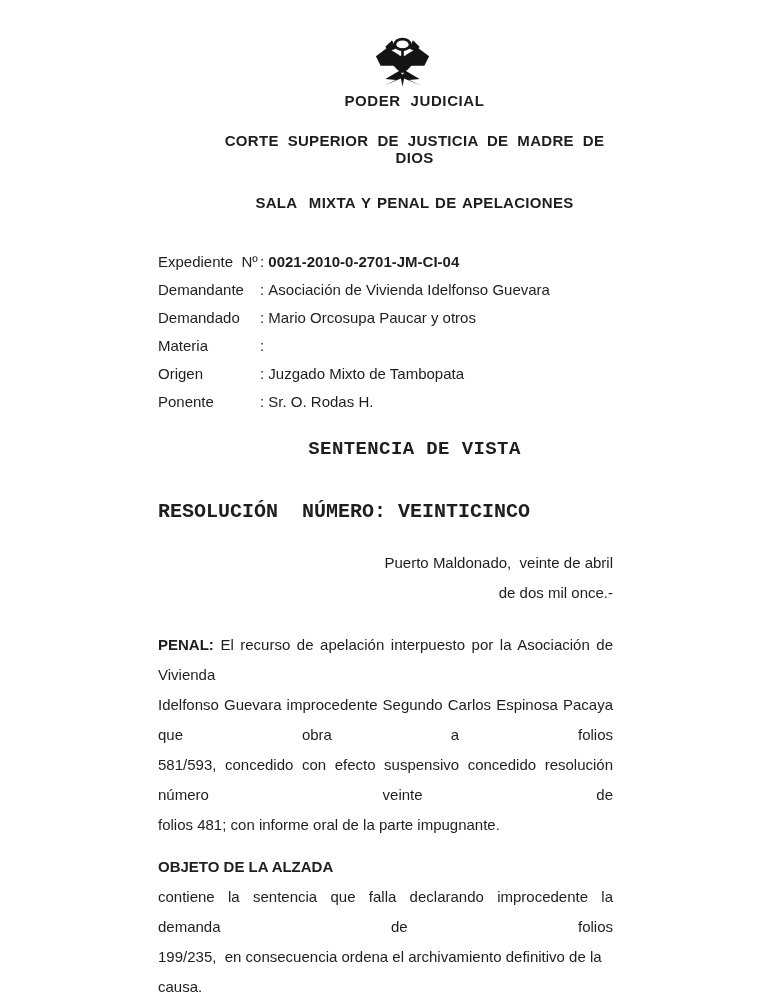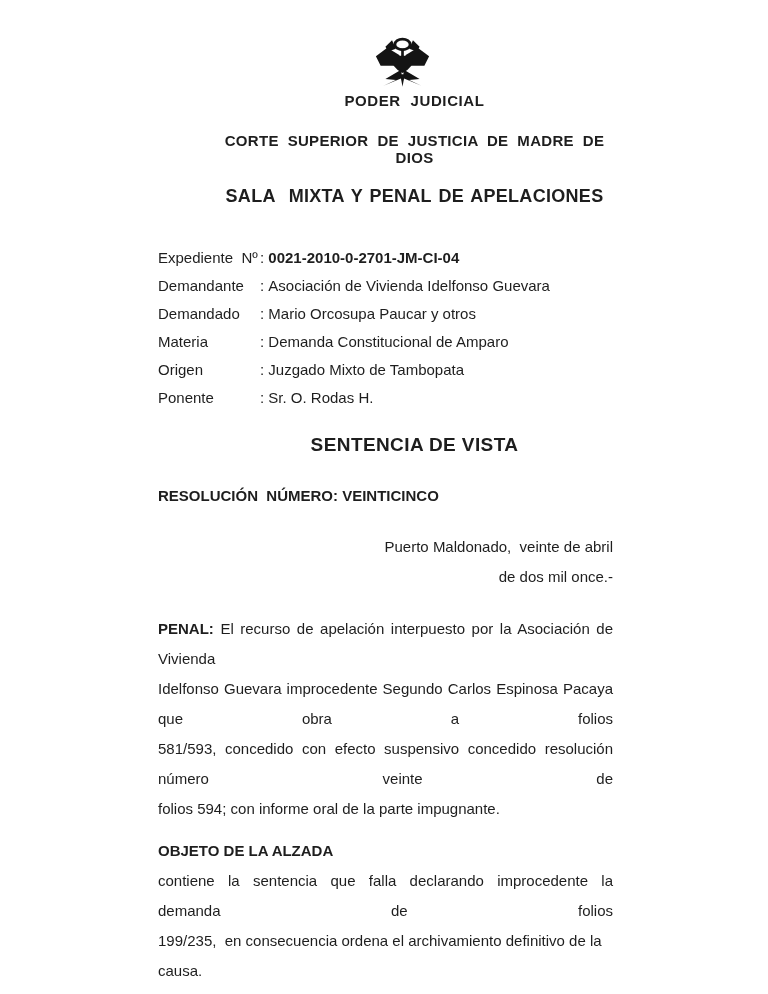--- a/index.html
+++ b/index.html
@@ -41,22 +41,22 @@
     letter-spacing: 0.6px;
     word-spacing: 5px;
   }
   .court {
     margin-top: 23px;
     font-size: 15px;
     letter-spacing: 0.3px;
     word-spacing: 4.5px;
   }
   .chamber {
-    margin-top: 20px;
-    font-size: 18px;
+    margin-top: 28px;
+    font-size: 15px;
     letter-spacing: 0.3px;
     word-spacing: 1.5px;
   }
 
   
   .case-info { margin-top: 37px; }
   .ci-row {
     display: flex;
     line-height: 28px;
     font-size: 15px;
@@ -67,27 +67,29 @@
 
   
   .doc-title {
     margin-top: 21px;
     text-align: center;
     padding-left: 58px;
     font-weight: bold;
     font-size: 19px;
     letter-spacing: 0.4px;
     line-height: 24px;
+    font-family: Liberation Mono, monospace;
   }
   .resolution {
-    margin-top: 29px;
+    margin-top: 41px;
     font-weight: bold;
-    font-size: 15px;
+    font-size: 20px;
     line-height: 20px;
     white-space: pre-wrap;
+    font-family: Liberation Mono, monospace;
   }
 
   
   .para { font-size: 15px; }
   .dateline { margin-top: 26px; text-align: right; }
   .vistos { margin-top: 22px; }
   .objeto { margin-top: 12px; }
   .tline {
     line-height: 30px;
     white-space: pre-wrap;
@@ -129,39 +131,39 @@
     </div>
 
     <div class="hdr-line institution">PODER JUDICIAL</div>
     <div class="hdr-line court">CORTE SUPERIOR DE JUSTICIA DE MADRE DE DIOS</div>
     <div class="hdr-line chamber">SALA  MIXTA Y PENAL DE APELACIONES</div>
 
     <div class="case-info">
         <div class="ci-row"><span class="ci-label">Expediente  Nº</span><span>: </span><span class="ci-value b">0021-2010-0-2701-JM-CI-04</span></div>
         <div class="ci-row"><span class="ci-label">Demandante</span><span>: </span><span class="ci-value">Asociación de Vivienda Idelfonso Guevara</span></div>
         <div class="ci-row"><span class="ci-label">Demandado</span><span>: </span><span class="ci-value">Mario Orcosupa Paucar y otros</span></div>
-        <div class="ci-row"><span class="ci-label">Materia</span><span>: </span><span class="ci-value">Demanda Constitucional de Amparo</span></div>
+        <div class="ci-row"><span class="ci-label">Materia</span><span>: </span></div>
         <div class="ci-row"><span class="ci-label">Origen</span><span>: </span><span class="ci-value">Juzgado Mixto de Tambopata</span></div>
         <div class="ci-row"><span class="ci-label">Ponente</span><span>: </span><span class="ci-value">Sr. O. Rodas H.</span></div>
       </div>
 
     <div class="doc-title">SENTENCIA DE VISTA</div>
 
     <div class="resolution">RESOLUCIÓN  NÚMERO: VEINTICINCO</div>
 
     <div class="para dateline">
         <div class="tline"><span>Puerto Maldonado,  veinte de abril</span></div>
         <div class="tline"><span>de dos mil once.-</span></div>
       </div>
 
     <div class="para vistos">
         <div class="tline just"><span class="b">PENAL:</span><span> El recurso de apelación interpuesto por la Asociación de Vivienda</span></div>
         <div class="tline just"><span>Idelfonso Guevara improcedente Segundo Carlos Espinosa Pacaya que obra a folios</span></div>
         <div class="tline just"><span>581/593, concedido con </span><span class="i">efecto suspensivo</span><span> concedido resolución número veinte de</span></div>
-        <div class="tline"><span>folios 594; con informe oral de la parte impugnante.</span></div>
+        <div class="tline"><span>folios 481; con informe oral de la parte impugnante.</span></div>
       </div>
 
     <div class="para objeto">
       <div class="sec-heading">OBJETO DE LA ALZADA</div>
       <div>
           <div class="tline just"><span>contiene la sentencia que falla declarando improcedente la demanda de folios</span></div>
           <div class="tline"><span>199/235,  en consecuencia ordena el archivamiento definitivo de la causa.</span></div>
         </div>
     </div>
 

